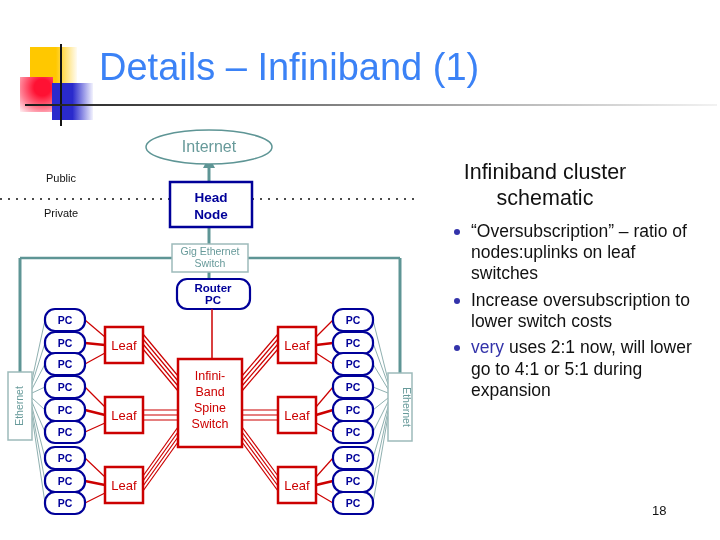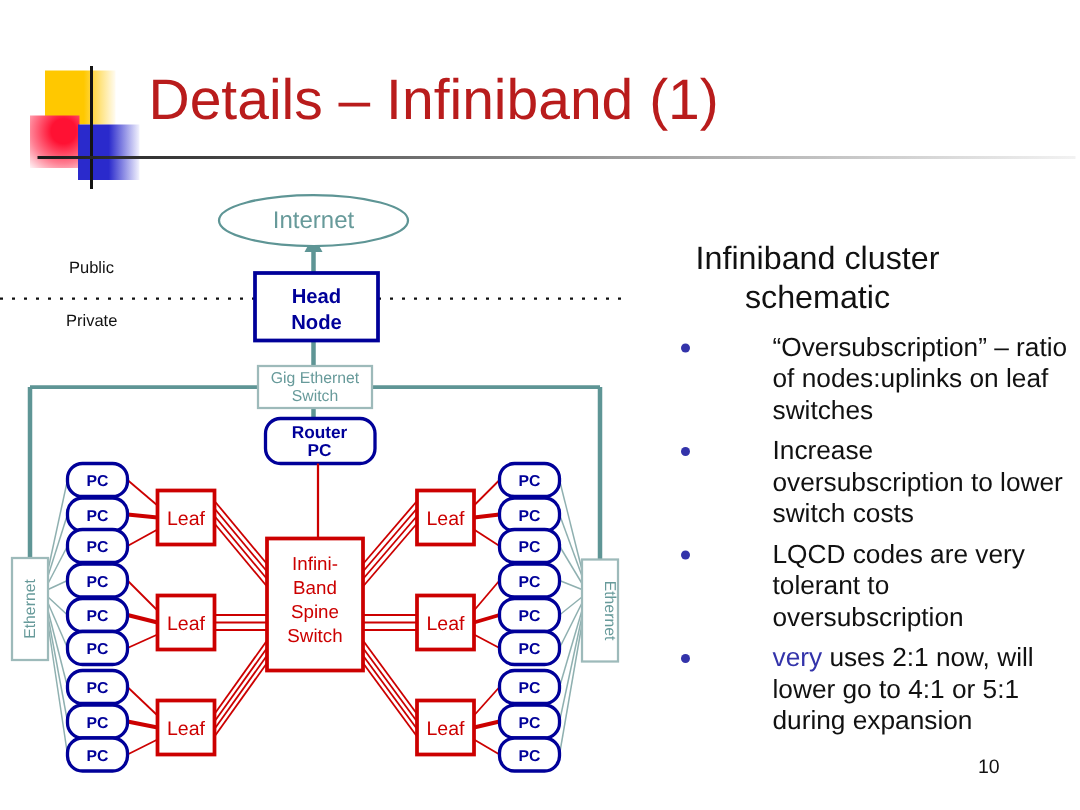--- a/index.html
+++ b/index.html
@@ -12,28 +12,28 @@
     background:linear-gradient(90deg,#ffc800 55%,rgba(255,210,80,0.08));}
   .deco-red{position:absolute;left:20px;top:77px;width:33px;height:35px;
     background:radial-gradient(circle at 68% 30%,#ff1133 25%,#ff7f93 65%,rgba(255,215,225,0.25));}
   .deco-blue{position:absolute;left:52px;top:83px;width:41px;height:37px;
     background:linear-gradient(90deg,#2a2acc 50%,rgba(95,95,235,0.08));}
   .deco-vline{position:absolute;left:60px;top:44px;width:2px;height:82px;background:#141414;}
   .title-rule{position:absolute;left:25px;top:104px;width:692px;height:2px;
     background:linear-gradient(90deg,#1a1a1a,#9a9a9a 55%,#f2f2f2);}
   .slide-title{
     position:absolute;left:99px;top:46px;width:600px;
-    font-size:38px;font-weight:normal;color:#b91c1c;letter-spacing:0px;margin:0;
+    font-size:38px;font-weight:normal;color:#3b82f6;letter-spacing:0px;margin:0;
   }
   svg.diagram{position:absolute;left:0;top:0;}
   
   .content{position:absolute;left:440px;top:160px;width:272px;color:#111111;}
   .content-heading{font-size:21.5px;line-height:1.2;margin:0 0 9px 0;font-weight:normal;width:210px;text-align:center;}
   .bullet-list{list-style:none;margin:0;padding:0 0 0 14px;}
-  .bullet-list li{display:flex;margin:0 0 5px 0;gap:44px;}
+  .bullet-list li{display:flex;margin:0 0 5px 0;}
   .bullet-dot{flex:none;width:6px;height:6px;border-radius:50%;background:#3333aa;margin:8px 11px 0 0;}
   .bullet-text{font-size:17.5px;line-height:1.22;width:222px;}
   .hl{color:#3333aa;}
   .page-number{position:absolute;left:652px;top:503px;font-size:13px;color:#111;}
 </style>
 </head>
 <body>
 
 <div class="slide">
 
@@ -286,23 +286,19 @@
       <li>
         <span class="bullet-dot"></span>
         <span class="bullet-text"><span class="hl"></span><span>“Oversubscription” – ratio of nodes:uplinks on leaf switches</span></span>
       </li>
       <li>
         <span class="bullet-dot"></span>
         <span class="bullet-text"><span class="hl"></span><span>Increase oversubscription to lower switch costs</span></span>
       </li>
       <li>
         <span class="bullet-dot"></span>
-        <span class="bullet-text"><span class="hl"></span><span>LQCD codes are very tolerant to oversubscription</span></span>
-      </li>
-      <li>
-        <span class="bullet-dot"></span>
         <span class="bullet-text"><span class="hl">very</span><span> uses 2:1 now, will lower go to 4:1 or 5:1 during expansion</span></span>
       </li>
     </ul>
   </div>
 
-  <div class="page-number">10</div>
+  <div class="page-number">18</div>
 </div>
 
 </body></html>

